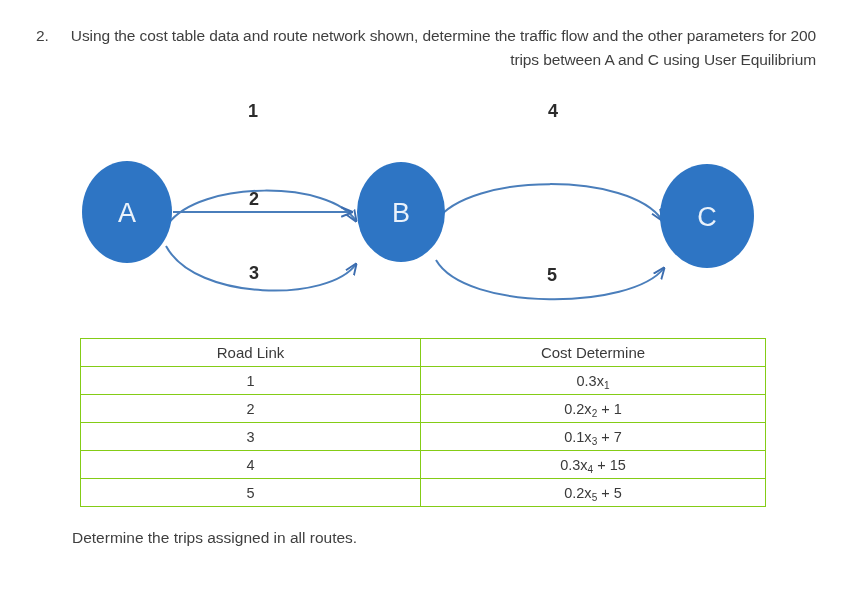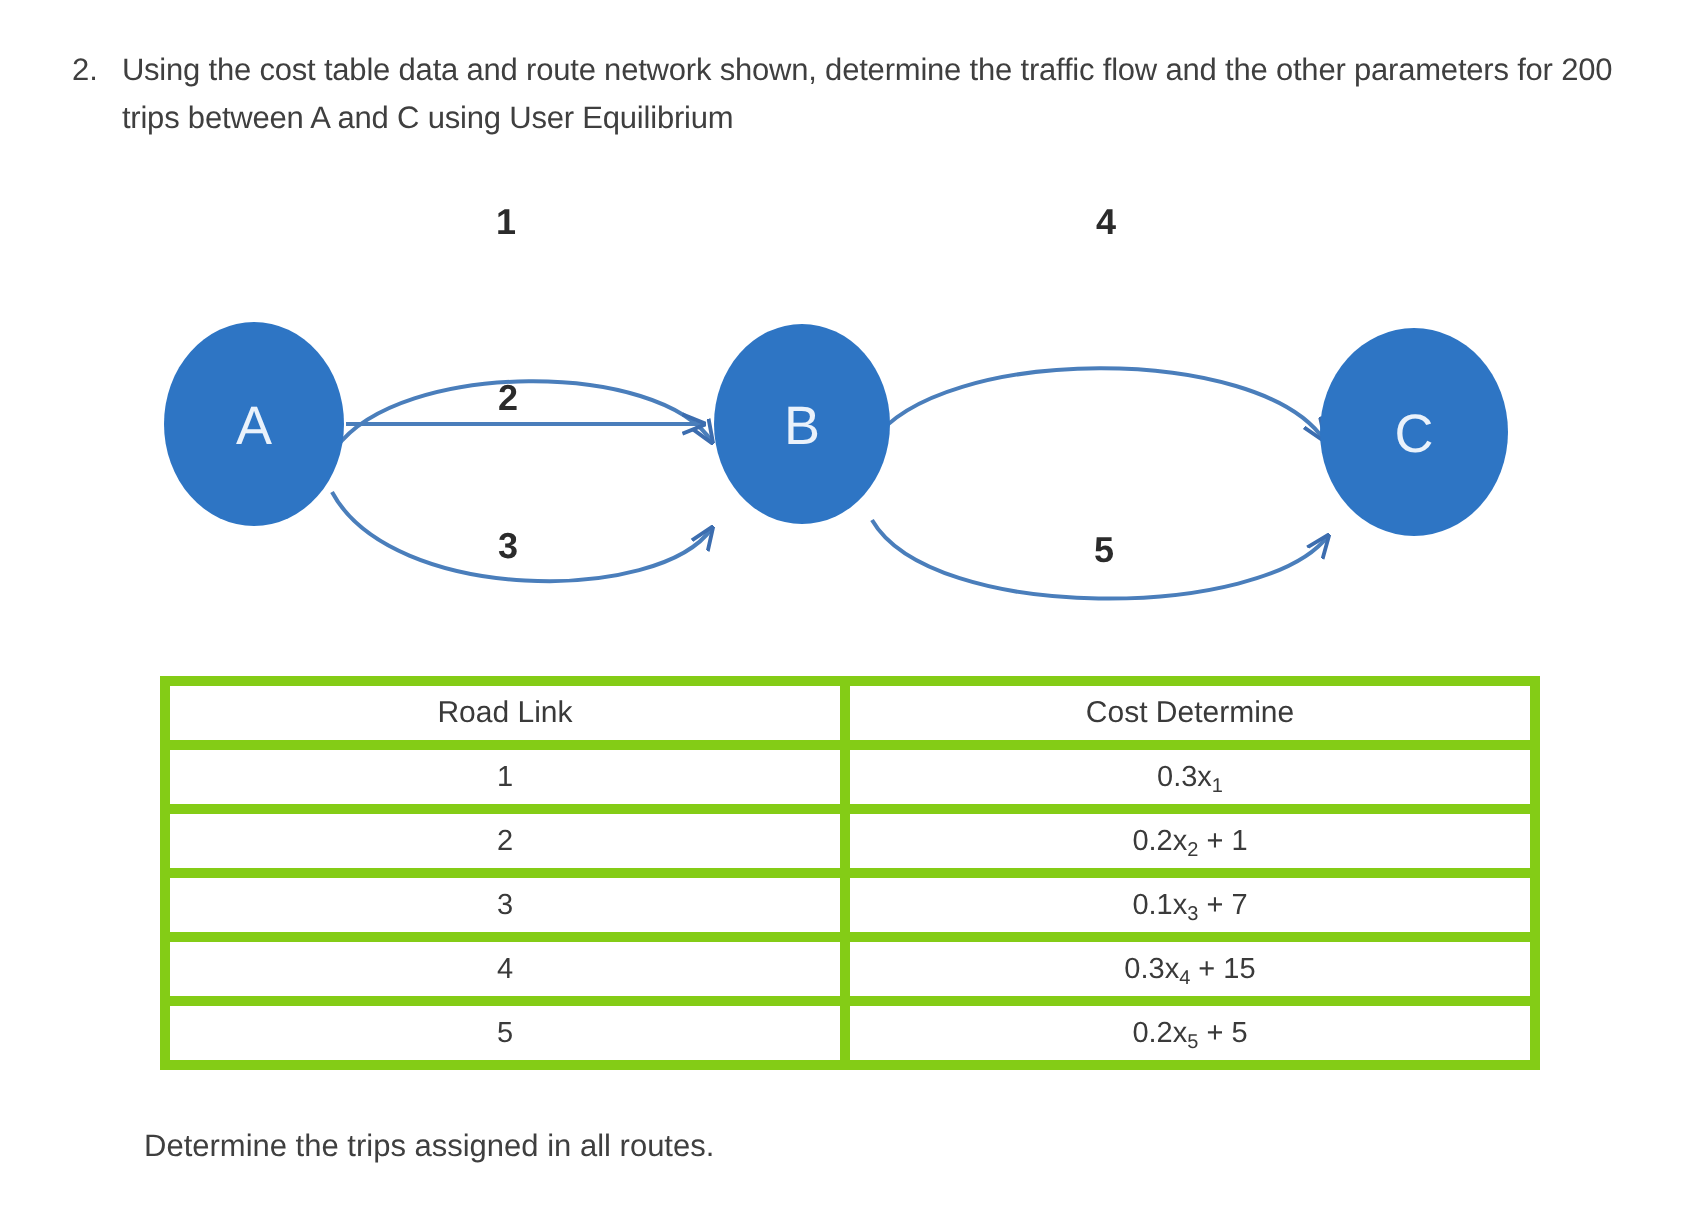--- a/index.html
+++ b/index.html
@@ -31,20 +31,21 @@
     font-size: 15.5px;
     line-height: 24px;
     color: #3f3f3f;
     flex: 0 0 auto;
   }
   .question-text {
     font-size: 15.5px;
     line-height: 24px;
     color: #3f3f3f;
     letter-spacing: -0.1px;
+    text-align: right;
   }
 
   
   .diagram {
     position: absolute;
     left: 0;
     top: 88px;
     width: 851px;
     height: 240px;
   }
@@ -66,21 +67,21 @@
   
   .cost-table {
     position: absolute;
     left: 80px;
     top: 338px;
     width: 685px;
     border-collapse: collapse;
     table-layout: fixed;
   }
   .cost-table td, .cost-table th {
-    border: 5px solid #84cc16;
+    border: 1px solid #84cc16;
     text-align: center;
     font-weight: normal;
     font-size: 14.5px;
     color: #3a3a3a;
     height: 27px;
     padding: 0;
     font-family: "Liberation Sans", sans-serif;
   }
   .cost-table .col-link  { width: 340px; }
   .cost-table .col-cost  { width: 345px; }
@@ -93,21 +94,20 @@
   }
 
   
   .footer-text {
     position: absolute;
     left: 72px;
     top: 526px;
     font-size: 15.5px;
     line-height: 24px;
     color: #3f3f3f;
-    margin-top: 36px;
   }
 </style>
 </head>
 <body>
 
 <div class="question">
   <span class="question-number">2.</span>
   <span class="question-text">Using the cost table data and route network shown, determine the traffic flow and the other parameters for 200 trips between A and C using User Equilibrium</span>
 </div>
 

